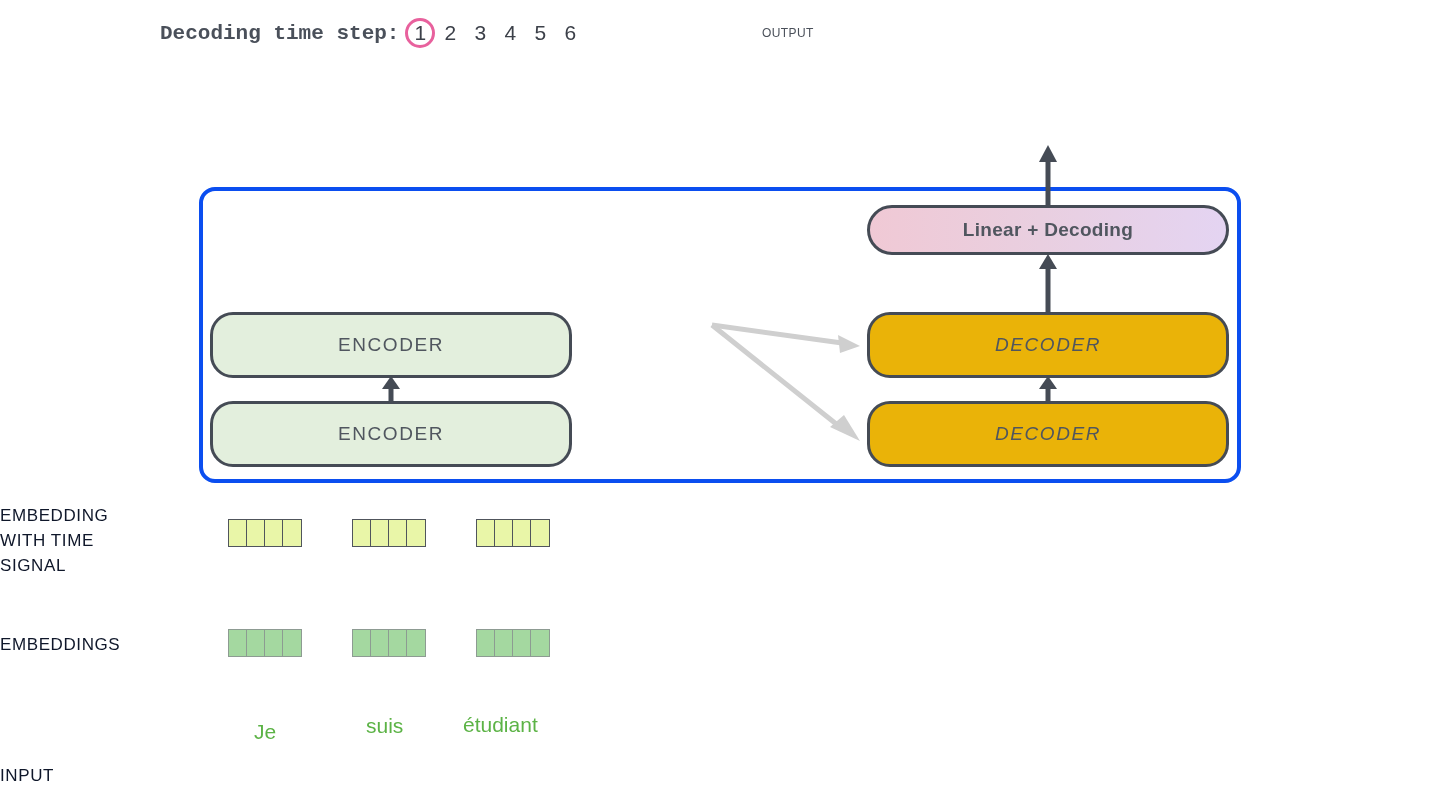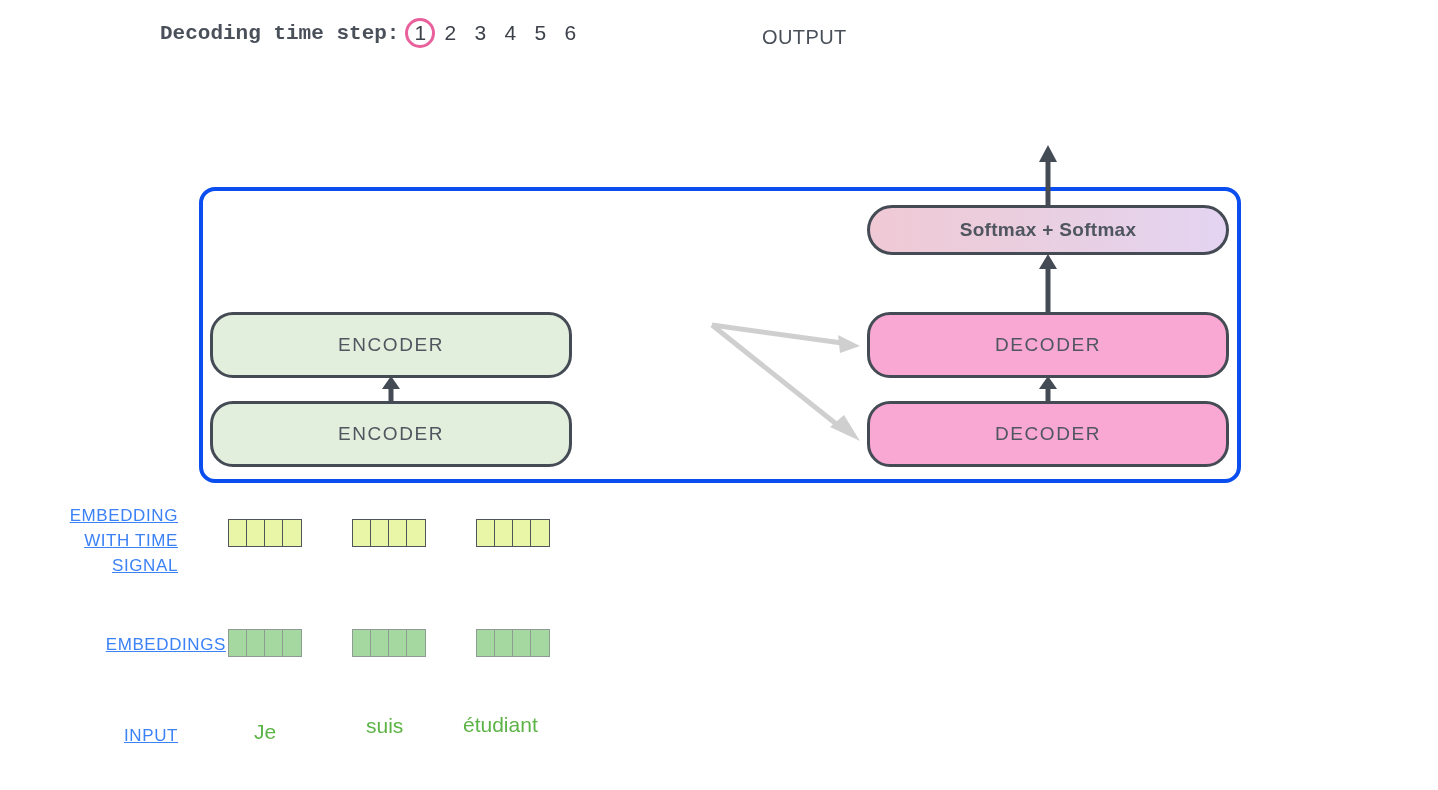--- a/index.html
+++ b/index.html
@@ -40,21 +40,21 @@
     color: #3c4049;
   }
   .step-num.active {
     border: 3px solid #e8619d;
     border-radius: 50%;
     box-sizing: border-box;
     font-weight: normal;
   }
   #output-label {
     left: 762px; top: 26px;
-    font-size: 20px;
+    font-size: 12px;
     letter-spacing: 0.4px;
     color: #4a505a;
   }
 
   
   #blue-box {
     left: 199px; top: 187px;
     width: 1042px; height: 296px;
     border: 4px solid #0b4ef0;
     border-radius: 16px;
@@ -68,21 +68,21 @@
     border: 3.5px solid #454b55;
     border-radius: 23px;
     display: flex;
     align-items: center;
     justify-content: center;
     font-size: 19px;
     letter-spacing: 1.6px;
     color: #50565f;
   }
   .enc { background: #e3efdd; }
-  .dec { background: #f9a8d4; }
+  .dec { background: #eab308; font-style: italic; }
 
   #encoder-top    { left: 210px; top: 312px; width: 362px; height: 66px; }
   #encoder-bottom { left: 210px; top: 401px; width: 362px; height: 66px; }
   #decoder-top    { left: 867px; top: 312px; width: 362px; height: 66px; }
   #decoder-bottom { left: 867px; top: 401px; width: 362px; height: 66px; }
 
   #linear-softmax {
     left: 867px; top: 205px;
     width: 362px; height: 50px;
     border-radius: 26px;
@@ -102,28 +102,27 @@
   #arrow-dec-linear { left: 1035px; top: 254px; height: 60px; }
   #arrow-output { left: 1035px; top: 145px; height: 60px; }
 
   
   #gray-arrows { left: 700px; top: 310px; width: 175px; height: 135px; }
 
   
   .row-label {
     font-size: 17px;
     letter-spacing: 0.6px;
-    color: #3b82f6;
-    text-align: right;
+    color: #0f172a;
+    text-align: left;
     line-height: 25px;
-    text-decoration: underline;
   }
   #label-embedding-time { left: 0px; top: 503px; width: 178px; }
-  #label-embeddings     { left: 0px; top: 632px; width: 178px; padding-left: 48px; }
-  #label-input          { left: 0px; top: 723px; width: 178px; }
+  #label-embeddings     { left: 0px; top: 632px; width: 178px; }
+  #label-input          { left: 0px; top: 763px; width: 178px; }
 
   
   .cells { display: flex; }
   .cells .cell {
     width: 19.5px;
     height: 28px;
     box-sizing: border-box;
     border: 1.5px solid #50555c;
     margin-left: -1.5px;
   }
@@ -158,21 +157,21 @@
   <span class="step-num">4</span>
   <span class="step-num">5</span>
   <span class="step-num">6</span>
 </div>
 
 <div class="abs" id="output-label">OUTPUT</div>
 
 <div class="abs" id="blue-box"></div>
 
 <div class="abs stackbox" id="linear-softmax">
-  <span>Softmax + Softmax</span>
+  <span>Linear + Decoding</span>
 </div>
 
 <div class="abs stackbox enc" id="encoder-top">
   <span>ENCODER</span>
 </div>
 <div class="abs stackbox enc" id="encoder-bottom">
   <span>ENCODER</span>
 </div>
 
 <div class="abs stackbox dec" id="decoder-top">

